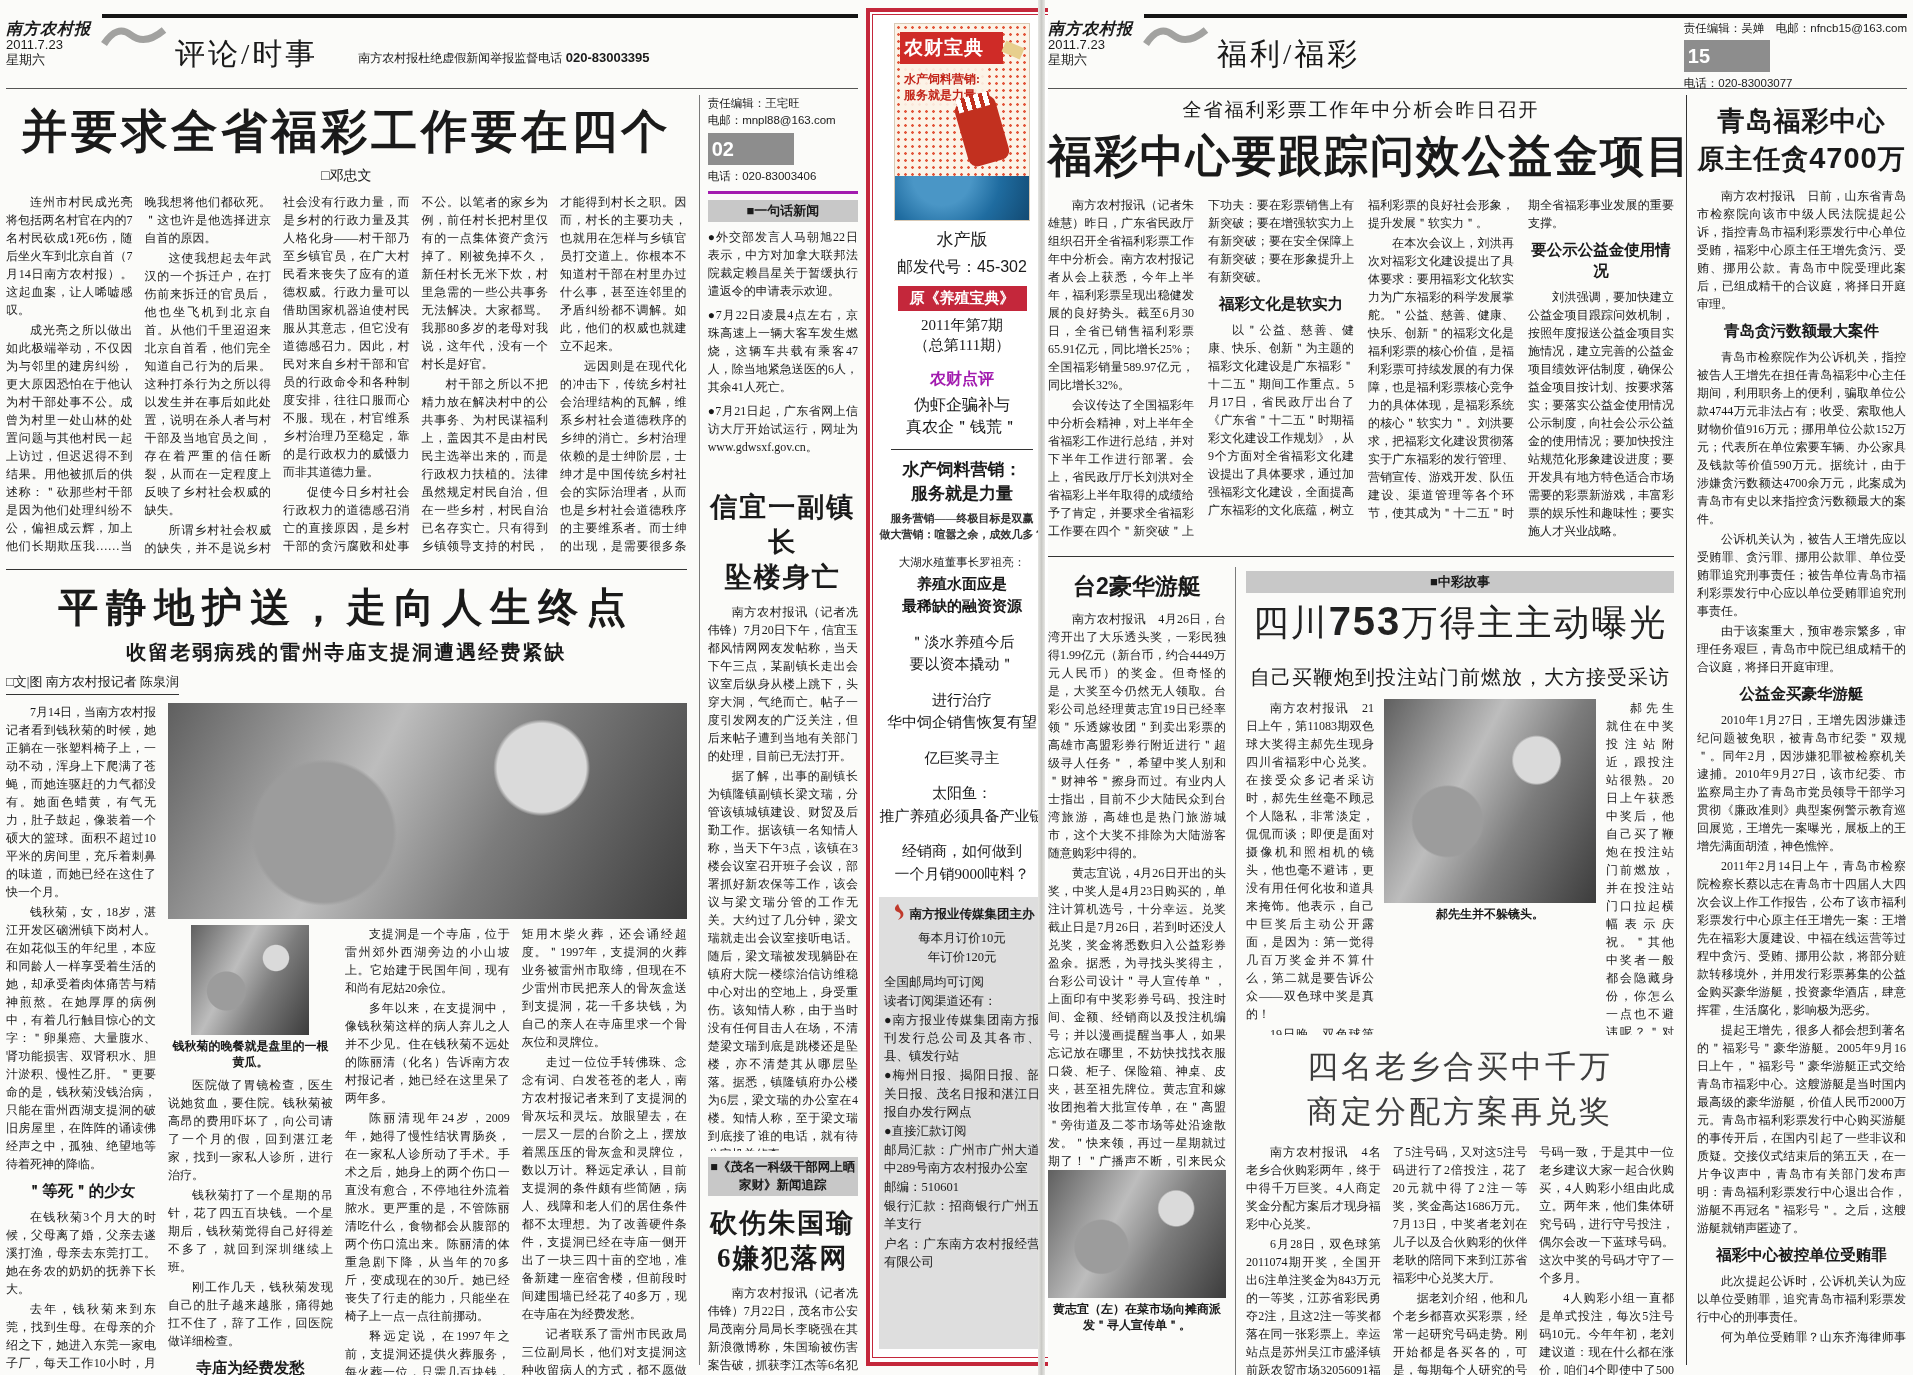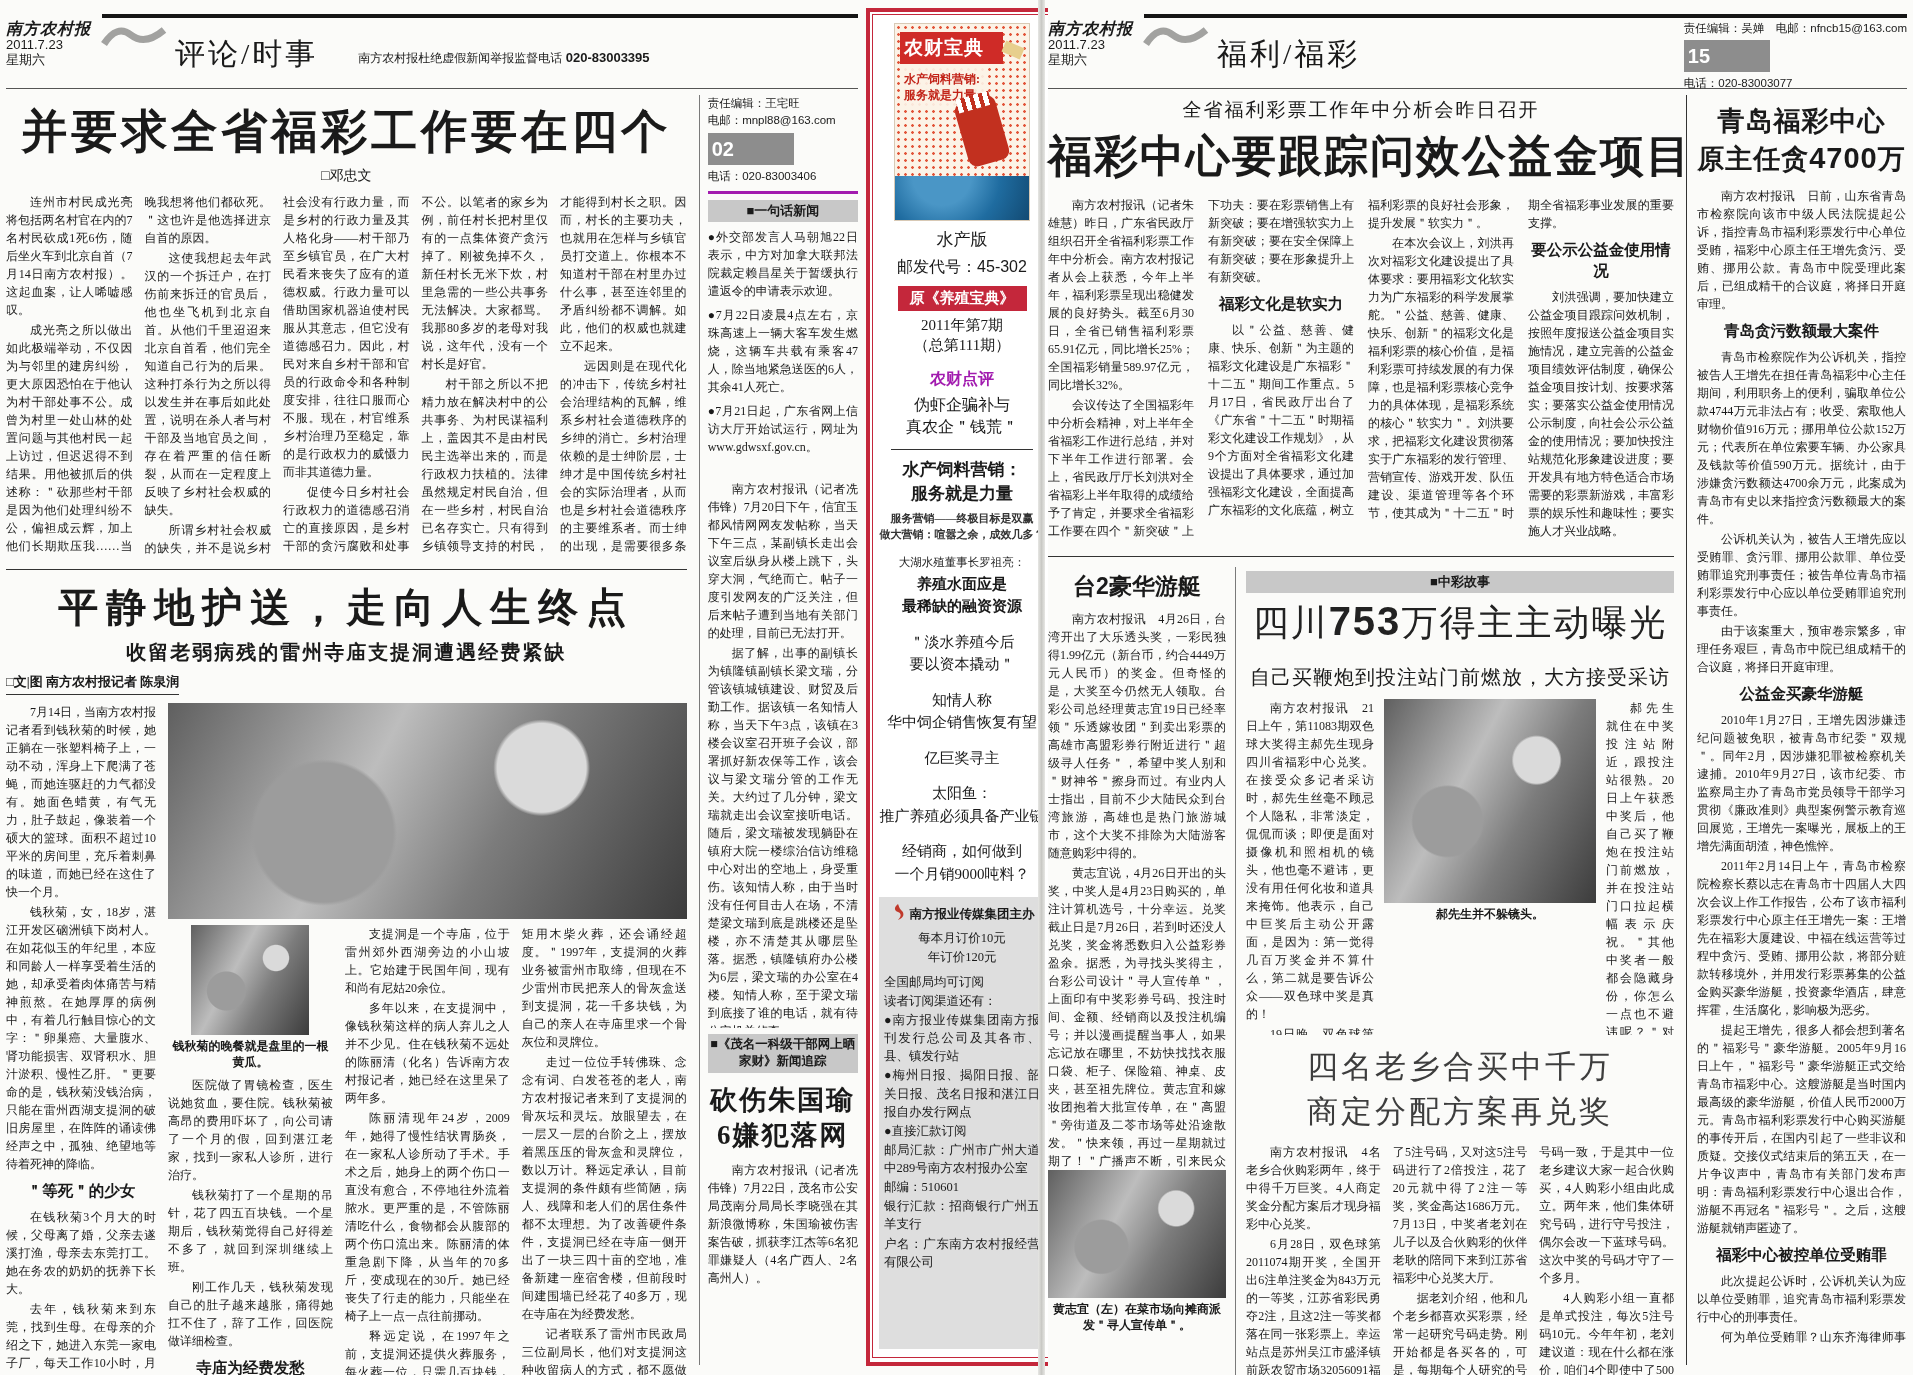--- a/index.html
+++ b/index.html
@@ -51,21 +51,21 @@
   .pl-strip{width:152px;border-left:1px solid #7a7a7a;padding-left:8px;box-sizing:content-box;}
 
   .c-headline{font-size:46px;font-weight:bold;letter-spacing:4px;text-align:center;white-space:nowrap;margin:6px 0 4px;}
   .byline{text-align:center;font-size:14px;margin-bottom:8px;}
   .c-body{column-count:5;column-gap:12px;height:368px;}
 
   .divider{border-bottom:1.5px solid #333;margin:8px 0 10px;}
 
   .f-headline{font-size:40px;font-weight:bold;letter-spacing:8px;text-align:center;margin:2px 0 4px;white-space:nowrap;}
   .f-sub{font-size:20px;font-weight:bold;text-align:center;letter-spacing:2px;margin-bottom:6px;}
-  .f-byline{font-size:13px;font-weight:bold;border-bottom:1px solid #333;display:inline-block;padding-bottom:3px;margin-bottom:8px;}
+  .f-byline{font-size:13px;font-weight:normal;border-bottom:1px solid #333;display:inline-block;padding-bottom:3px;margin-bottom:8px;}
   .f-body{display:flex;gap:12px;}
   .f-col1{width:150px;height:716px;}
   .f-right{flex:1;}
   .photo-main{width:100%;height:216px;margin-bottom:6px;}
   .f-cols{column-count:3;column-gap:12px;height:488px;}
   .photo-small{width:118px;height:110px;margin:0 auto;}
 
   
   .strip-editor{font-size:11.5px;font-family:"Liberation Sans","DejaVu Sans",sans-serif;line-height:1.5;border-bottom:3px solid #a21caf;padding-bottom:6px;margin-bottom:6px;}
   .brief-items{height:252px;}
@@ -224,20 +224,24 @@
         <div>电邮：mnpl88@163.com</div>
         <div class="pageno">02</div>
         <div>电话：020-83003406</div>
       </div>
       <div class="band">■一句话新闻</div>
       <div class="brief-items clip noindent">
           <p class="para">●外交部发言人马朝旭22日表示，中方对加拿大联邦法院裁定赖昌星关于暂缓执行遣返令的申请表示欢迎。</p>
           <p class="para">●7月22日凌晨4点左右，京珠高速上一辆大客车发生燃烧，这辆车共载有乘客47人，除当地紧急送医的6人，其余41人死亡。</p>
           <p class="para">●7月21日起，广东省网上信访大厅开始试运行，网址为www.gdwsxf.gov.cn。</p>
         </div>
+      <div class="strip-headline">
+        <div>信宜一副镇长</div>
+        <div>坠楼身亡</div>
+      </div>
       <div class="fall-body clip">
           <p class="para">南方农村报讯（记者冼伟锋）7月20日下午，信宜玉都风情网网友发帖称，当天下午三点，某副镇长走出会议室后纵身从楼上跳下，头穿大洞，气绝而亡。帖子一度引发网友的广泛关注，但后来帖子遭到当地有关部门的处理，目前已无法打开。</p>
           <p class="para">据了解，出事的副镇长为镇隆镇副镇长梁文瑞，分管该镇城镇建设、财贸及后勤工作。据该镇一名知情人称，当天下午3点，该镇在3楼会议室召开班子会议，部署抓好新农保等工作，该会议与梁文瑞分管的工作无关。大约过了几分钟，梁文瑞就走出会议室接听电话。随后，梁文瑞被发现躺卧在镇府大院一楼综治信访维稳中心对出的空地上，身受重伤。该知情人称，由于当时没有任何目击人在场，不清楚梁文瑞到底是跳楼还是坠楼，亦不清楚其从哪层坠落。据悉，镇隆镇府办公楼为6层，梁文瑞的办公室在4楼。知情人称，至于梁文瑞到底接了谁的电话，就有待公安机关侦查。</p>
         </div>
       <div class="chop-band">■《茂名一科级干部网上晒家财》新闻追踪</div>
       <div class="strip-headline">
         <div>砍伤朱国瑜</div>
         <div>6嫌犯落网</div>
       </div>
       <div class="chop-body clip">
@@ -283,21 +287,21 @@
     <div class="ad-line ad-small">大湖水殖董事长罗祖亮：</div>
     <div class="ad-line ad-mid">
       <div>养殖水面应是</div>
       <div>最稀缺的融资资源</div>
     </div>
     <div class="ad-line ad-mid2">
       <div>＂淡水养殖今后</div>
       <div>要以资本撬动＂</div>
     </div>
     <div class="ad-line ad-mid2">
-      <div>知情人称</div>
+      <div>进行治疗</div>
       <div>华中饲企销售恢复有望</div>
     </div>
     <div class="ad-line ad-mid2">亿巨奖寻主</div>
     <div class="ad-line ad-mid2">
       <div>太阳鱼：</div>
       <div>推广养殖必须具备产业链</div>
     </div>
     <div class="ad-line ad-mid2">
       <div>经销商，如何做到</div>
       <div>一个月销9000吨料？</div>

